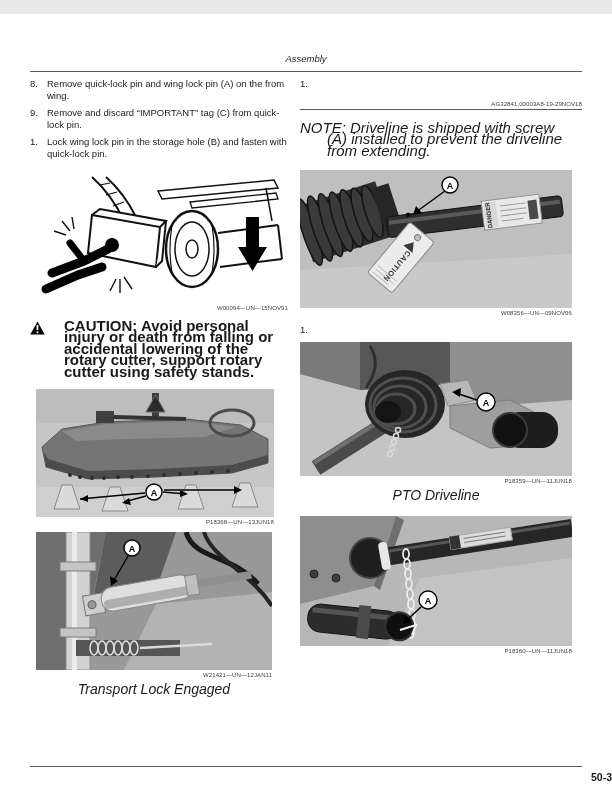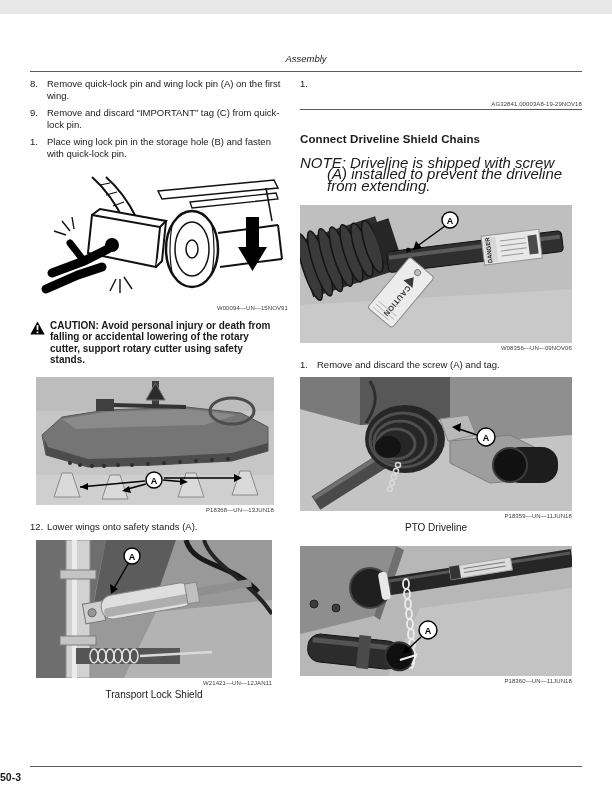--- a/index.html
+++ b/index.html
@@ -12,43 +12,43 @@
   }
   .running-head {
     position:absolute; top:39px; left:0; right:0;
     text-align:center; font-style:italic; font-size:9.5px; color:#222;
   }
   .rule { position:absolute; left:30px; width:552px; border-top:1px solid #5a5a5a; }
   .rule.head { top:57px; }
   .rule.foot { top:752px; }
   .page-number {
     position:absolute; top:757px; left:0; right:0;
-    text-align:left; font-weight:bold; font-size:10.5px;
+    text-align:right; font-weight:bold; font-size:10.5px;
   }
   .col { position:absolute; top:64px; }
   .col.left  { left:30px;  width:262px; }
   .col.right { left:300px; width:282px; }
 
   .step { display:flex; font-size:9.5px; line-height:11.6px; margin-bottom:6px; }
   .step .num { flex:none; width:17px; }
   .step .txt { max-width:240px; }
   .col.right .step .txt { max-width:232px; }
 
   .figure { display:block; }
   .fig-code {
     display:block; text-align:right; font-size:6px; color:#3d3d3d;
     margin-top:2px; letter-spacing:0.1px;
   }
   .fig-caption {
-    display:block; text-align:center; font-size:10px;
+    display:block; text-align:center; font-style:italic; font-size:14px;
     margin-top:3px; color:#1a1a1a;
   }
   .caution {
-    display:flex; gap:5px; margin-top:9px;
-    font-weight:bold; font-size:10px; line-height:11.6px;
+    display:flex; gap:19px; margin-top:9px;
+    font-weight:bold; font-size:15px; line-height:11.6px;
   }
   .caution .ctxt { max-width:229px; }
   .caution .cicon { flex:none; padding-top:1px; }
 
   .code-line { text-align:right; font-size:6px; color:#3d3d3d; margin-top:11px; letter-spacing:0.1px; }
   .section-rule { border-top:1px solid #5a5a5a; margin-top:2px; }
   .section-heading { margin-top:23px; font-size:11.5px; font-weight:bold; letter-spacing:0.1px; }
   .note {
     margin-top:12px; font-style:italic; font-size:15px; line-height:11.6px;
     max-width:276px; padding-left:27px; text-indent:-27px;
@@ -68,29 +68,29 @@
 
 <div class="page">
 
   <div class="running-head">Assembly</div>
   <div class="rule head"></div>
 
   <div class="col left">
 
     <div class="step">
       <span class="num">8.</span>
-      <span class="txt">Remove quick-lock pin and wing lock pin (A) on the first wing.</span>
+      <span class="txt">Remove quick-lock pin and wing lock pin (A) on the from wing.</span>
     </div>
     <div class="step">
       <span class="num">9.</span>
       <span class="txt">Remove and discard “IMPORTANT” tag (C) from quick-lock pin.</span>
     </div>
     <div class="step">
       <span class="num">1.</span>
-      <span class="txt">Place wing lock pin in the storage hole (B) and fasten with quick-lock pin.</span>
+      <span class="txt">Lock wing lock pin in the storage hole (B) and fasten with quick-lock pin.</span>
     </div>
 
     <div class="figure fig1">
       <svg width="248" height="128" viewBox="0 0 248 128">
 
         <path d="M66 2 Q84 18 96 42" fill="none" stroke="#111" stroke-width="2"></path>
         <path d="M52 2 Q72 20 84 46" fill="none" stroke="#111" stroke-width="2"></path>
         <line x1="60" y1="10" x2="70" y2="8" stroke="#111" stroke-width="1.2"></line>
         <line x1="66" y1="20" x2="77" y2="17" stroke="#111" stroke-width="1.2"></line>
         <line x1="73" y1="31" x2="84" y2="27" stroke="#111" stroke-width="1.2"></line>
@@ -192,24 +192,20 @@
           <polygon points="86,114 93,109 95,116"></polygon>
           <polygon points="152,105 144,101 144,108"></polygon>
           <polygon points="206,101 198,97 198,105"></polygon>
         </g>
         <circle cx="118" cy="103" r="8" fill="#fff" stroke="#000" stroke-width="1.4"></circle>
         <text x="118" y="106.5" text-anchor="middle" font-size="9" font-weight="bold" font-family="Liberation Sans, sans-serif" fill="#000">A</text>
       </svg>
       <span class="fig-code">P18368—UN—13JUN18</span>
     </div>
 
-    <div class="step step-after-fig">
-      <span class="num">12.</span>
-      <span class="txt">Lower wings onto safety stands (A).</span>
-    </div>
 
     <div class="figure fig3">
       <svg width="236" height="138" viewBox="0 0 236 138">
         <rect width="236" height="138" fill="#999"></rect>
         <polygon points="0,0 70,0 42,138 0,138" fill="#6e6e6e"></polygon>
         <polygon points="70,0 140,0 122,52 58,62" fill="#5c5c5c"></polygon>
         <polygon points="120,72 236,60 236,138 88,138" fill="#b3b3b3"></polygon>
 
         <rect x="30" y="0" width="24" height="138" fill="#d2d2d2" stroke="#8c8c8c" stroke-width="1"></rect>
         <rect x="36" y="0" width="5" height="138" fill="#ebebeb"></rect>
@@ -238,34 +234,33 @@
             <ellipse cx="98" cy="116" rx="4" ry="7"></ellipse>
         </g>
         <line x1="104" y1="116" x2="176" y2="112" stroke="#d9d9d9" stroke-width="2.5"></line>
 
         <line x1="92" y1="24" x2="77" y2="50" stroke="#000" stroke-width="1.4"></line>
         <polygon points="75,54 74,44 82,49" fill="#000"></polygon>
         <circle cx="96" cy="16" r="8" fill="#fff" stroke="#000" stroke-width="1.4"></circle>
         <text x="96" y="19.5" text-anchor="middle" font-size="9" font-weight="bold" font-family="Liberation Sans, sans-serif" fill="#000">A</text>
       </svg>
       <span class="fig-code">W21421—UN—12JAN11</span>
-      <span class="fig-caption">Transport Lock Shield</span>
+      <span class="fig-caption">Transport Lock Engaged</span>
     </div>
   </div>
 
   <div class="col right">
 
     <div class="step">
       <span class="num">1.</span>
     </div>
 
     <div class="code-line">AG32841,00003A8-19-29NOV18</div>
     <div class="section-rule"></div>
 
-    <div class="section-heading">Connect Driveline Shield Chains</div>
 
     <div class="note">NOTE: Driveline is shipped with screw (A) installed to prevent the driveline from extending.</div>
 
     <div class="figure fig4">
       <svg width="272" height="138" viewBox="0 0 272 138">
         <rect width="272" height="138" fill="#bfbfbf"></rect>
         <polygon points="0,100 272,84 272,138 0,138" fill="#c9c9c9"></polygon>
 
         <g transform="rotate(-18 40 52)">
           <rect x="2" y="24" width="84" height="58" fill="#2e2e2e"></rect>
@@ -314,21 +309,20 @@
         <line x1="145" y1="21" x2="116" y2="42" stroke="#000" stroke-width="1.4"></line>
         <polygon points="113,45 116,36 122,43" fill="#000"></polygon>
         <circle cx="150" cy="15" r="8" fill="#fff" stroke="#000" stroke-width="1.4"></circle>
         <text x="150" y="18.5" text-anchor="middle" font-size="9" font-weight="bold" font-family="Liberation Sans, sans-serif" fill="#000">A</text>
       </svg>
       <span class="fig-code">W08356—UN—09NOV06</span>
     </div>
 
     <div class="step step-after-fig">
       <span class="num">1.</span>
-      <span class="txt">Remove and discard the screw (A) and tag.</span>
     </div>
 
     <div class="figure fig5">
       <svg width="272" height="134" viewBox="0 0 272 134">
         <rect width="272" height="134" fill="#c4c4c4"></rect>
         <polygon points="0,0 272,0 272,58 190,64 150,42 60,48 0,32" fill="#8f8f8f"></polygon>
         <polygon points="60,0 150,0 150,42 60,48" fill="#575757"></polygon>
         <polygon points="0,0 60,0 60,48 0,32" fill="#7a7a7a"></polygon>
         <path d="M70 4 C80 20 74 34 66 46" fill="none" stroke="#2e2e2e" stroke-width="3"></path>
 

